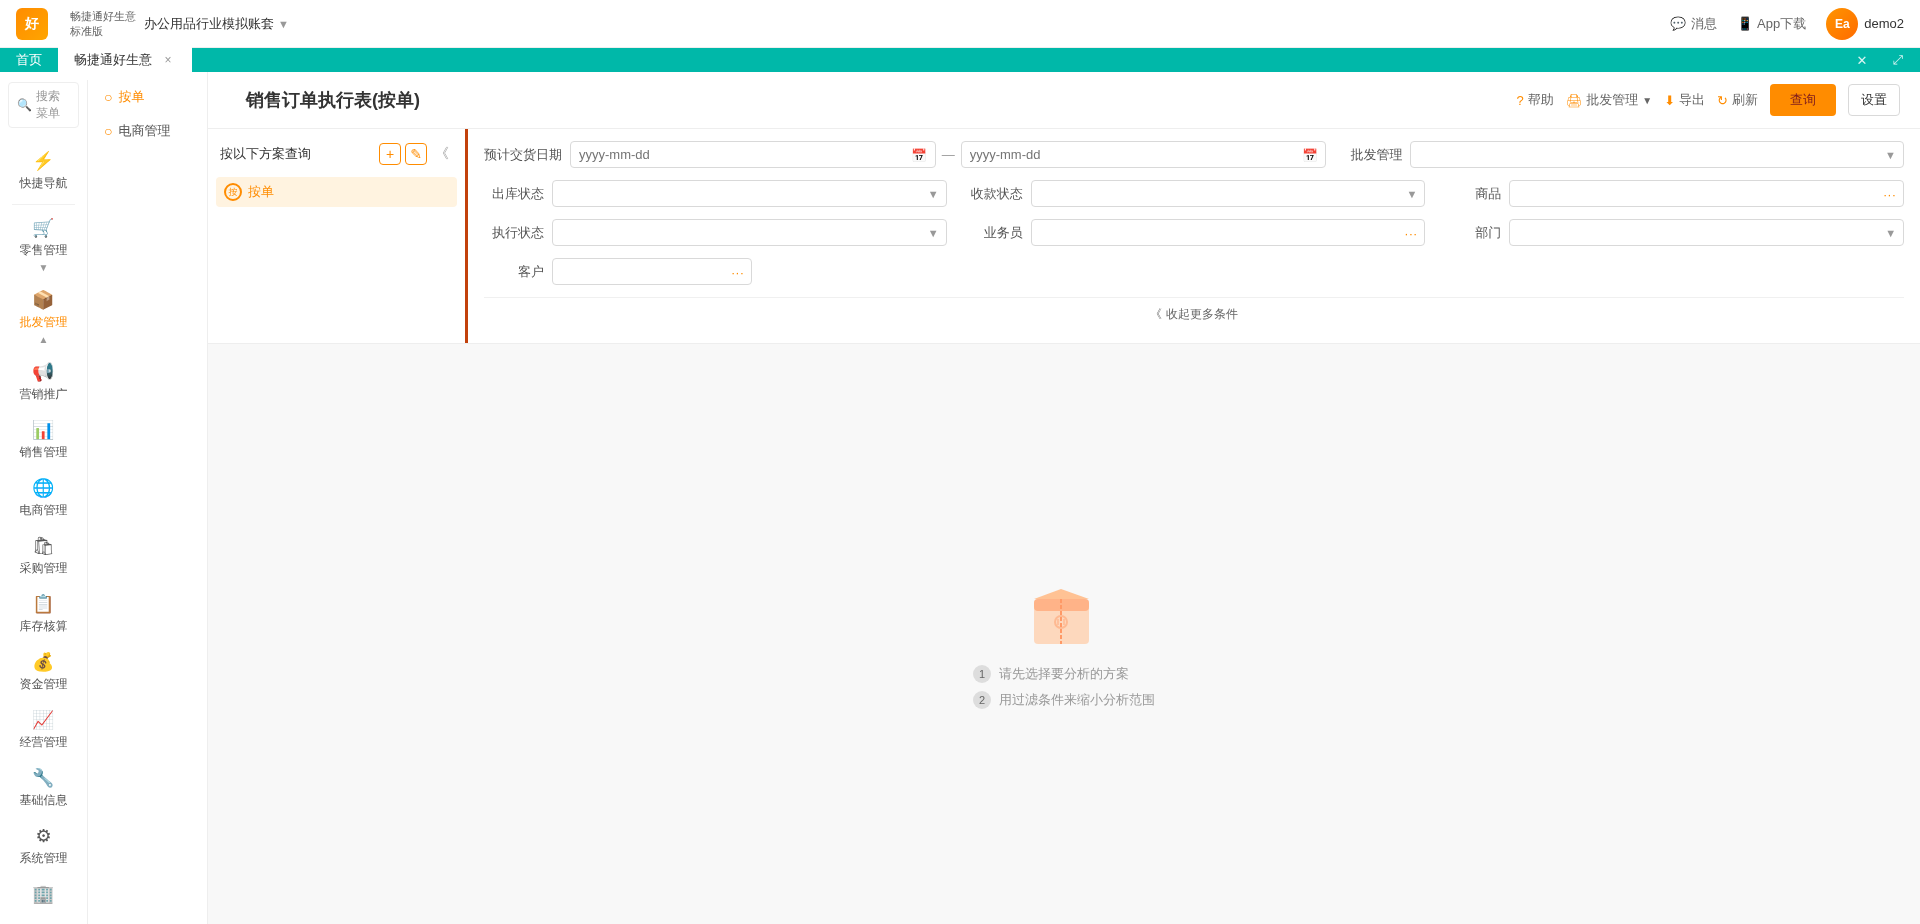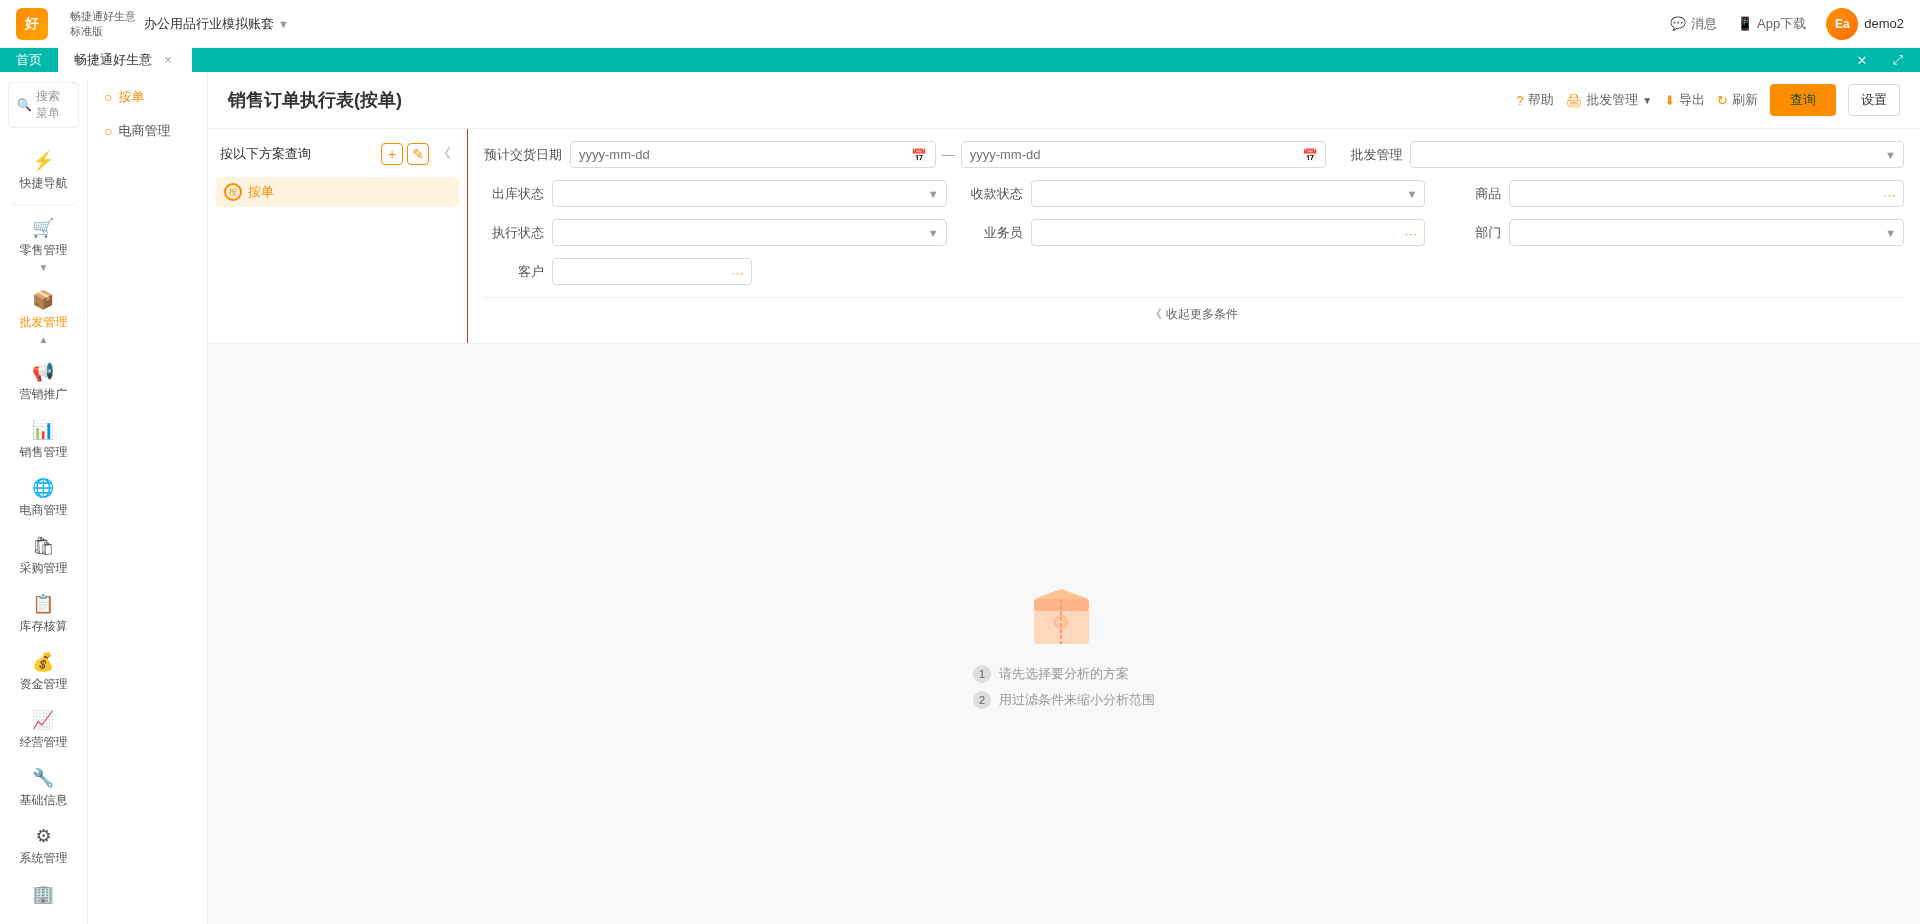--- a/index.html
+++ b/index.html
@@ -45,29 +45,29 @@
     .sub-sidebar { width: 120px; background: #fff; border-right: 1px solid #eee; padding: 8px 0; }
     .sub-sidebar-item { padding: 8px 16px; cursor: pointer; color: #555; font-size: 13px; display: flex; align-items: center; gap: 6px; }
     .sub-sidebar-item.active { color: #ff8c00; }
     .sub-sidebar-item .item-icon { font-size: 14px; color: #ff8c00; }
 
     
     .content-area { flex: 1; display: flex; flex-direction: column; overflow: hidden; }
 
     
     .page-header { background: #fff; padding: 12px 20px; border-bottom: 1px solid #eee; display: flex; align-items: center; justify-content: space-between; }
-    .page-title { font-size: 18px; font-weight: bold; color: #333; }
+    .page-title { font-size: 18px; font-weight: bold; color: #333; margin-left: 18px; }
     .page-header-actions { display: flex; align-items: center; gap: 12px; }
     .header-action-btn { display: flex; align-items: center; gap: 4px; color: #666; cursor: pointer; font-size: 13px; }
-    .btn-primary { background: #ff8c00; color: #14532d; border: none; border-radius: 4px; padding: 7px 20px; cursor: pointer; font-size: 13px; }
+    .btn-primary { background: #ff8c00; color: #7f1d1d; border: none; border-radius: 4px; padding: 7px 20px; cursor: pointer; font-size: 13px; }
     .btn-secondary { background: white; color: #333; border: 1px solid #d9d9d9; border-radius: 4px; padding: 6px 12px; cursor: pointer; font-size: 13px; }
 
     
     .filter-panel { display: flex; background: #fff; border-bottom: 1px solid #eee; }
-    .filter-left { width: 260px; border-right: 1px solid #c2410c; padding: 10px 8px; display: flex; flex-direction: column; gap: 4px; }
+    .filter-left { width: 260px; border-right: 3px solid #c2410c; padding: 10px 8px; display: flex; flex-direction: column; gap: 4px; }
     .filter-left-header { display: flex; align-items: center; justify-content: space-between; padding: 4px 4px 8px; }
     .filter-left-title { font-size: 13px; color: #333; }
     .filter-left-actions { display: flex; align-items: center; gap: 4px; }
     .filter-left-action { width: 22px; height: 22px; border-radius: 4px; display: flex; align-items: center; justify-content: center; cursor: pointer; color: #ff8c00; font-size: 14px; border: 1px solid #ff8c00; }
     .filter-left-action.collapse { border: none; color: #999; }
     .filter-scheme-item { display: flex; align-items: center; gap: 6px; padding: 6px 8px; border-radius: 4px; cursor: pointer; color: #555; font-size: 13px; }
     .filter-scheme-item.active { background: #fff3e0; color: #ff8c00; }
     .filter-scheme-item .scheme-icon { width: 18px; height: 18px; border-radius: 50%; border: 2px solid #ff8c00; display: flex; align-items: center; justify-content: center; font-size: 9px; color: #ff8c00; }
 
     .filter-right { flex: 1; padding: 12px 16px; }

